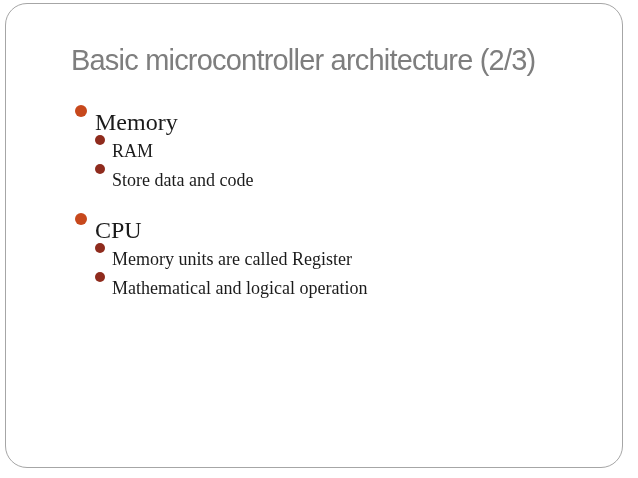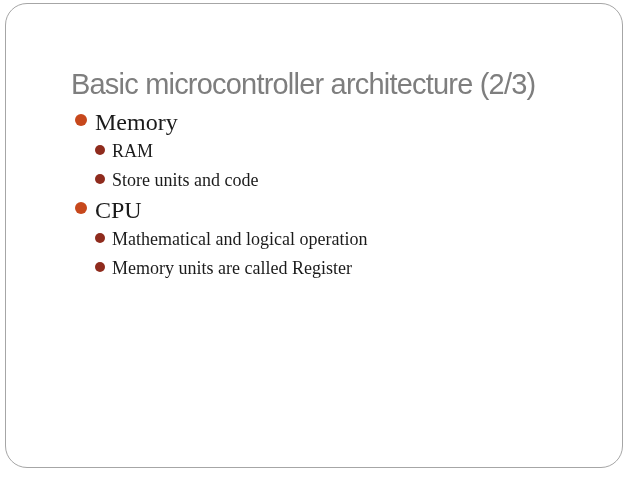--- a/index.html
+++ b/index.html
@@ -22,42 +22,42 @@
     width: 618px;
     height: 465px;
     box-sizing: border-box;
     border: 1px solid var(--border, #a6a6a6);
     border-radius: 22px;
     background: transparent;
   }
   .slide-title {
     position: absolute;
     left: 71px;
-    top: 68px;
+    top: 44px;
     width: 540px;
     font-family: "Liberation Sans", sans-serif;
     font-size: 29px;
     font-weight: 400;
     letter-spacing: -0.8px;
     color: var(--title-text, #7e7e7e);
     white-space: nowrap;
   }
   .bullet-list {
     position: absolute;
     left: 72px;
     top: 107px;
     width: 530px;
   }
   .row {
     display: flex;
-    align-items: center;
+    align-items: flex-start;
   }
   .row.l1 { height: 30px; }
   .row.l2 { height: 29px; }
-  .row.gap-before { margin-top: 0; }
+  .row.gap-before { margin-top: 20px; }
   .dot {
     flex: 0 0 auto;
     border-radius: 50%;
     transform: translateY(-2px);
   }
   .l1 .dot {
     width: 12px;
     height: 12px;
     margin-left: 3px;
     margin-right: 8px;
@@ -94,32 +94,32 @@
     </div>
 
     <div class="row l2">
       <span class="dot"></span>
       <span class="txt">RAM</span>
     </div>
 
 
     <div class="row l2">
       <span class="dot"></span>
-      <span class="txt">Store units and code</span>
+      <span class="txt">Store data and code</span>
     </div>
 
     <div class="row l1 gap-before">
       <span class="dot"></span>
       <span class="txt">CPU</span>
     </div>
 
     <div class="row l2">
       <span class="dot"></span>
-      <span class="txt">Mathematical and logical operation</span>
+      <span class="txt">Memory units are called Register</span>
     </div>
 
     <div class="row l2">
       <span class="dot"></span>
-      <span class="txt">Memory units are called Register</span>
+      <span class="txt">Mathematical and logical operation</span>
     </div>
 
   </div>
 </div>
 
 </body></html>

